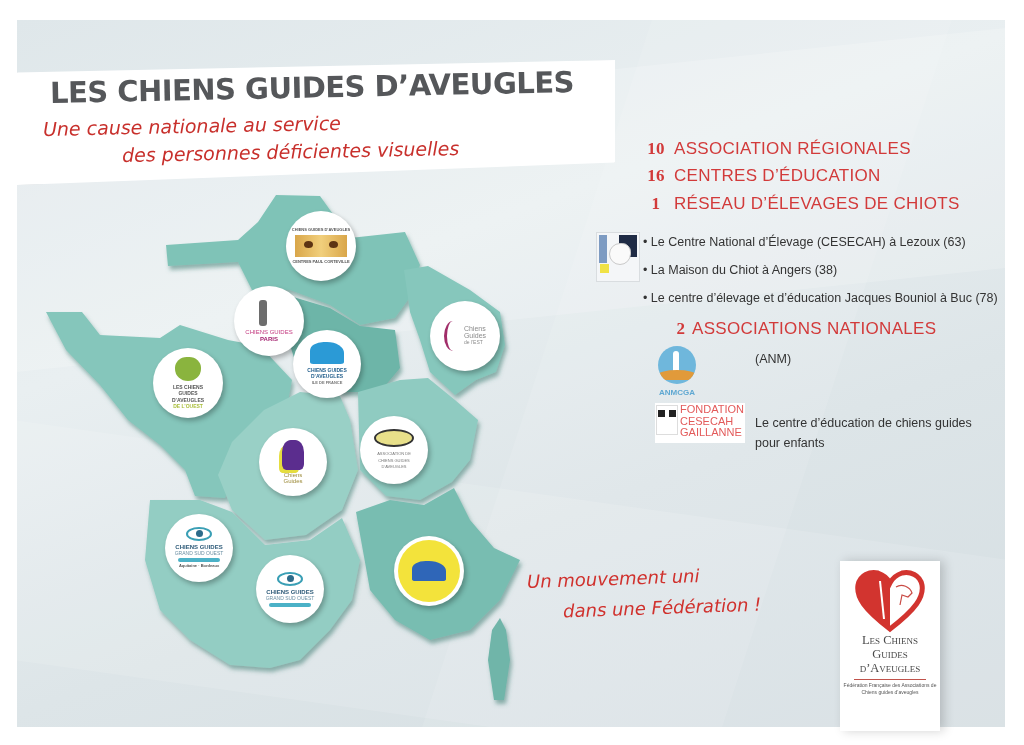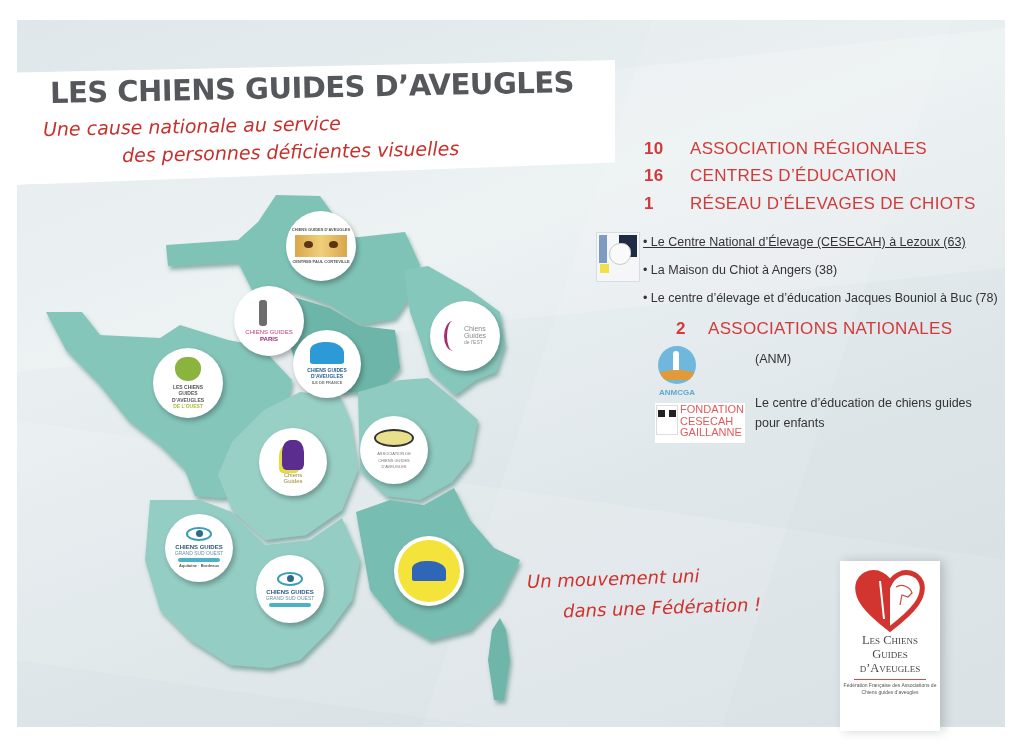--- a/index.html
+++ b/index.html
@@ -31,42 +31,42 @@
   }
   .title-sub {
     position: absolute; font-family: "DejaVu Sans", sans-serif; font-style: italic;
     font-size: 19px; color: #c8302c; white-space: nowrap;
     transform: rotate(-1.2deg); transform-origin: left center;
   }
   .title-sub.l1 { left: 43px; top: 118px; }
   .title-sub.l2 { left: 122px; top: 144px; }
 
   .stat { position: absolute; left: 644px; font-size: 17px; color: #d23a3a; white-space: nowrap; letter-spacing: 0.3px; }
-  .stat .num { font-weight: bold; display: inline-block; min-width: 24px; text-align: left; margin-right: 22px; }
+  .stat .num { font-weight: bold; display: inline-block; min-width: 24px; text-align: center; margin-right: 6px; font-family: Liberation Serif, serif; }
   .stat.s1 { top: 139px; }
   .stat.s2 { top: 166px; }
   .stat.s3 { top: 194px; }
   .stat.s4 { top: 319px; left: 676px; }
   .stat.s4 .num { min-width: 10px; }
 
   .bullet { position: absolute; left: 643px; font-size: 12.5px; color: #333; white-space: nowrap; font-family: "Liberation Sans Narrow", "Liberation Sans", sans-serif; }
-  .bullet.b1 { top: 235px; text-decoration: underline; }
+  .bullet.b1 { top: 235px; }
   .bullet.b2 { top: 263px; }
   .bullet.b3 { top: 291px; }
 
   .logo-small { position: absolute; }
   .cesecah { left: 596px; top: 232px; width: 44px; height: 50px; background: #f4f6f8; border: 1px solid #d9dde0; }
   .cesecah .dark { position: absolute; right: 2px; top: 2px; width: 18px; height: 22px; background: #1f2b45; }
   .cesecah .dog { position: absolute; left: 12px; top: 10px; width: 22px; height: 22px; background: #fafafa; border-radius: 50% 40% 50% 50%; border: 1px solid #c9c9c9; }
   .cesecah .yel { position: absolute; left: 3px; bottom: 8px; width: 9px; height: 9px; background: #f0e246; }
   .cesecah .blue { position: absolute; left: 2px; top: 2px; width: 8px; height: 28px; background: #7d9bc2; }
 
   .anm-text { position: absolute; left: 755px; font-size: 12.5px; color: #333; line-height: 20px; }
   .anm-text.a1 { top: 349px; }
-  .anm-text.a2 { top: 393px; }
+  .anm-text.a2 { top: 413px; }
 
   .anmcga { left: 654px; top: 346px; width: 46px; height: 60px; }
   .anmcga .circ { position: absolute; left: 4px; top: 0; width: 38px; height: 38px; border-radius: 50%; background: #6fb7dc; overflow: hidden; }
   .anmcga .ground { position: absolute; left: 0; bottom: 4px; width: 38px; height: 10px; background: #e19a3a; border-radius: 50% 50% 0 0; }
   .anmcga .fig { position: absolute; left: 15px; top: 5px; width: 6px; height: 22px; background: #ffffff; border-radius: 3px; }
   .anmcga .lbl { position: absolute; left: 0; top: 42px; width: 46px; text-align: center; font-size: 8px; color: #5fa8d2; font-weight: bold; }
 
   .mira { left: 655px; top: 403px; width: 90px; height: 40px; background: #ffffff; }
   .mira .face { position: absolute; left: 1px; top: 2px; width: 22px; height: 30px; background: #ffffff; border: 1px solid #ddd; }
   .mira .face::before { content: ""; position: absolute; left: 1px; top: 4px; width: 7px; height: 7px; background: #222; }

